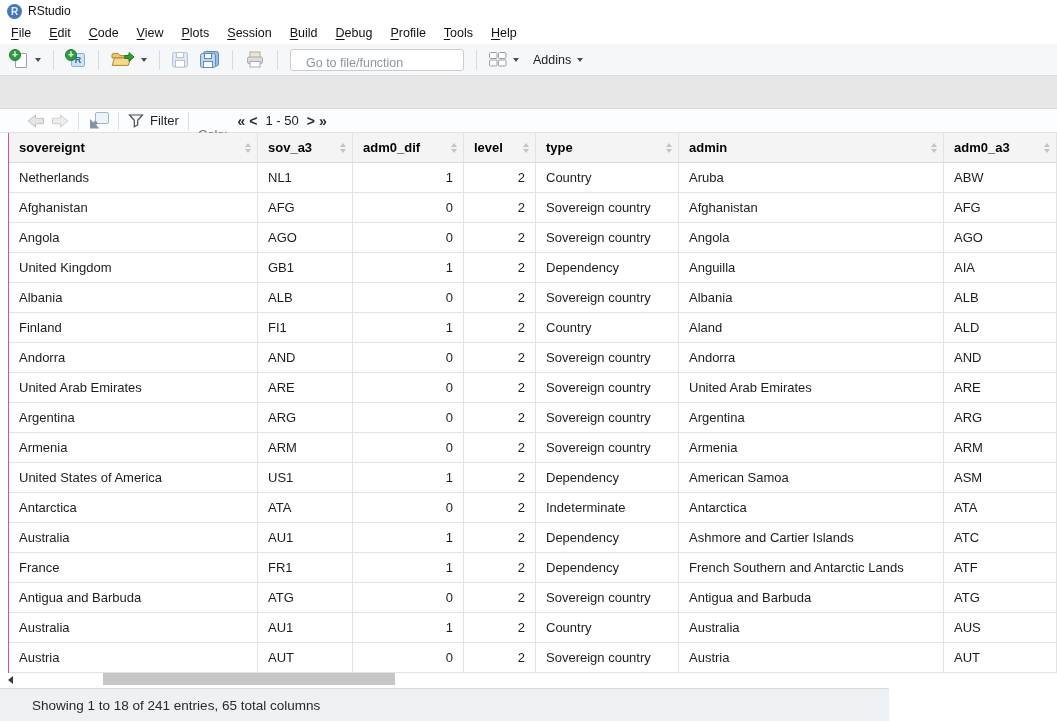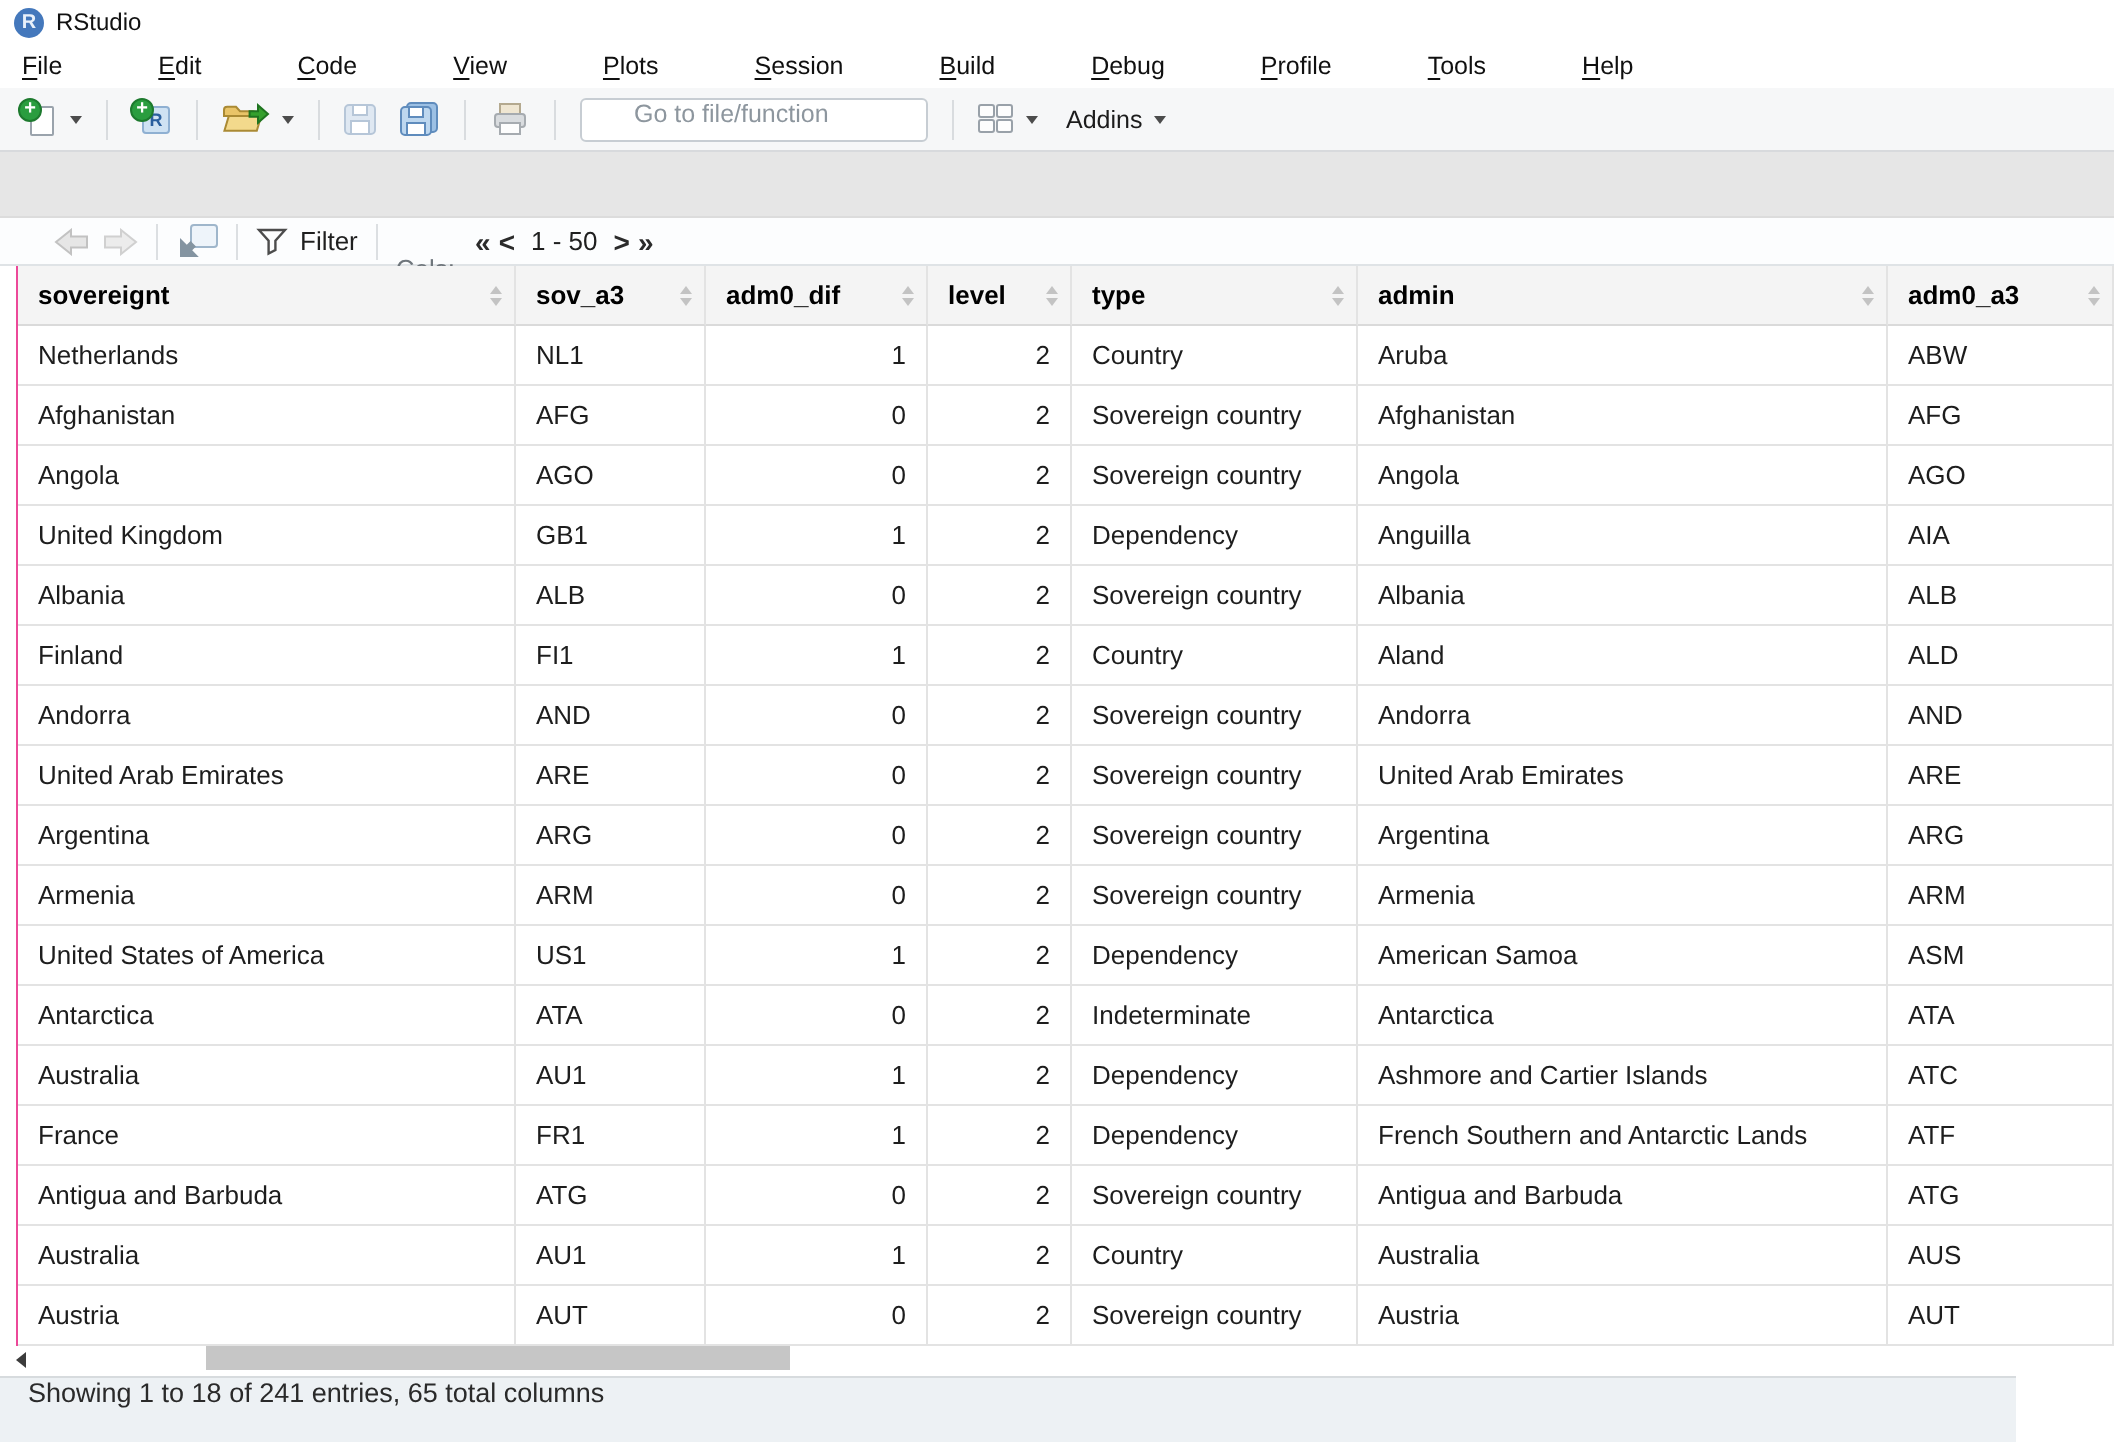--- a/index.html
+++ b/index.html
@@ -14,21 +14,21 @@
   
   .titlebar { height:22px; display:flex; align-items:center; gap:6px; padding-left:7px; background:#fff; }
   .r-ball {
     width:15px; height:15px; border-radius:50%; background:#4478bc;
     color:#e8f0fa; font-size:10px; font-weight:bold;
     display:flex; align-items:center; justify-content:center;
   }
   .win-title { font-size:12px; color:#111; }
 
   
-  .menubar { height:22px; display:flex; align-items:center; padding-left:2px; background:#fff;gap:30px; }
+  .menubar { height:22px; display:flex; align-items:center; padding-left:2px; background:#fff; }
   .menu-item { font-size:12.5px; color:#101010; padding:2px 9px; cursor:default; }
   .menu-item u { text-decoration:underline; text-underline-offset:2px; }
 
   
   .toolbar {
     height:32px; background:#f6f7f8; border-bottom:1px solid #d8dadd;
     display:flex; align-items:center; padding-left:7px; gap:5px;
   }
   .tsep { width:1px; height:20px; background:#d9dcdf; margin:0 4px; flex:none; }
   .tbtn { display:flex; align-items:center; gap:4px; padding:2px 3px; border-radius:3px; }
@@ -43,21 +43,21 @@
   }
   .icon-newproj { position:relative; width:20px; height:19px; }
   .icon-newproj .cube {
     position:absolute; left:5px; top:3px; width:14px; height:14px; border-radius:2px;
     background:#cfe2f3; border:1px solid #8fb0d2; color:#2a5f9e; font-size:9px; font-weight:bold;
     display:flex; align-items:center; justify-content:center;
   }
 
   .goto-box {
     width:174px; height:22px; background:#fff; border:1px solid #c7cdd3; border-radius:3px;
-    display:flex; align-items:flex-start; gap:7px; padding:0 19px; margin:0 3px;
+    display:flex; align-items:flex-end; gap:7px; padding:0 8px; margin:0 3px;
   }
   .goto-box input {
     border:none; outline:none; padding:0; flex:1; font-size:12.5px; background:transparent;
     font-family:"Liberation Sans","DejaVu Sans",sans-serif; color:#333;
   }
   .goto-box input::placeholder { color:#8d969e; }
   .addins-label { font-size:12.5px; color:#1c1c1c; margin-left:3px; }
 
   
   .pane-strip { height:33px; background:#e6e6e6; border-bottom:1px solid #dcdcdc; }
@@ -90,23 +90,23 @@
   
   .hscroll { position:absolute; left:0; top:672px; width:1057px; height:15px; }
   .hscroll .arrow-left {
     position:absolute; left:8px; top:4px; width:0; height:0;
     border-top:4px solid transparent; border-bottom:4px solid transparent; border-right:5px solid #3c3c3c;
   }
   .hscroll .thumb { position:absolute; left:103px; top:1px; width:292px; height:12px; background:#c6c6c6; }
 
   
   .statusbar {
-    position:absolute; left:0; bottom:0; width:1008px; height:33px;
+    position:absolute; left:0; bottom:0; width:889px; height:33px;
     background:#edf1f4; border-top:1px solid #d7dbde;
-    display:flex; padding-left:14px;
+    display:flex; align-items:center; padding-left:32px;
     font-size:13.5px; color:#2a2a2a;
   }
 </style>
 </head>
 <body>
 
 <div class="titlebar">
   <div class="r-ball">R</div>
   <div class="win-title">RStudio</div>
 </div>

